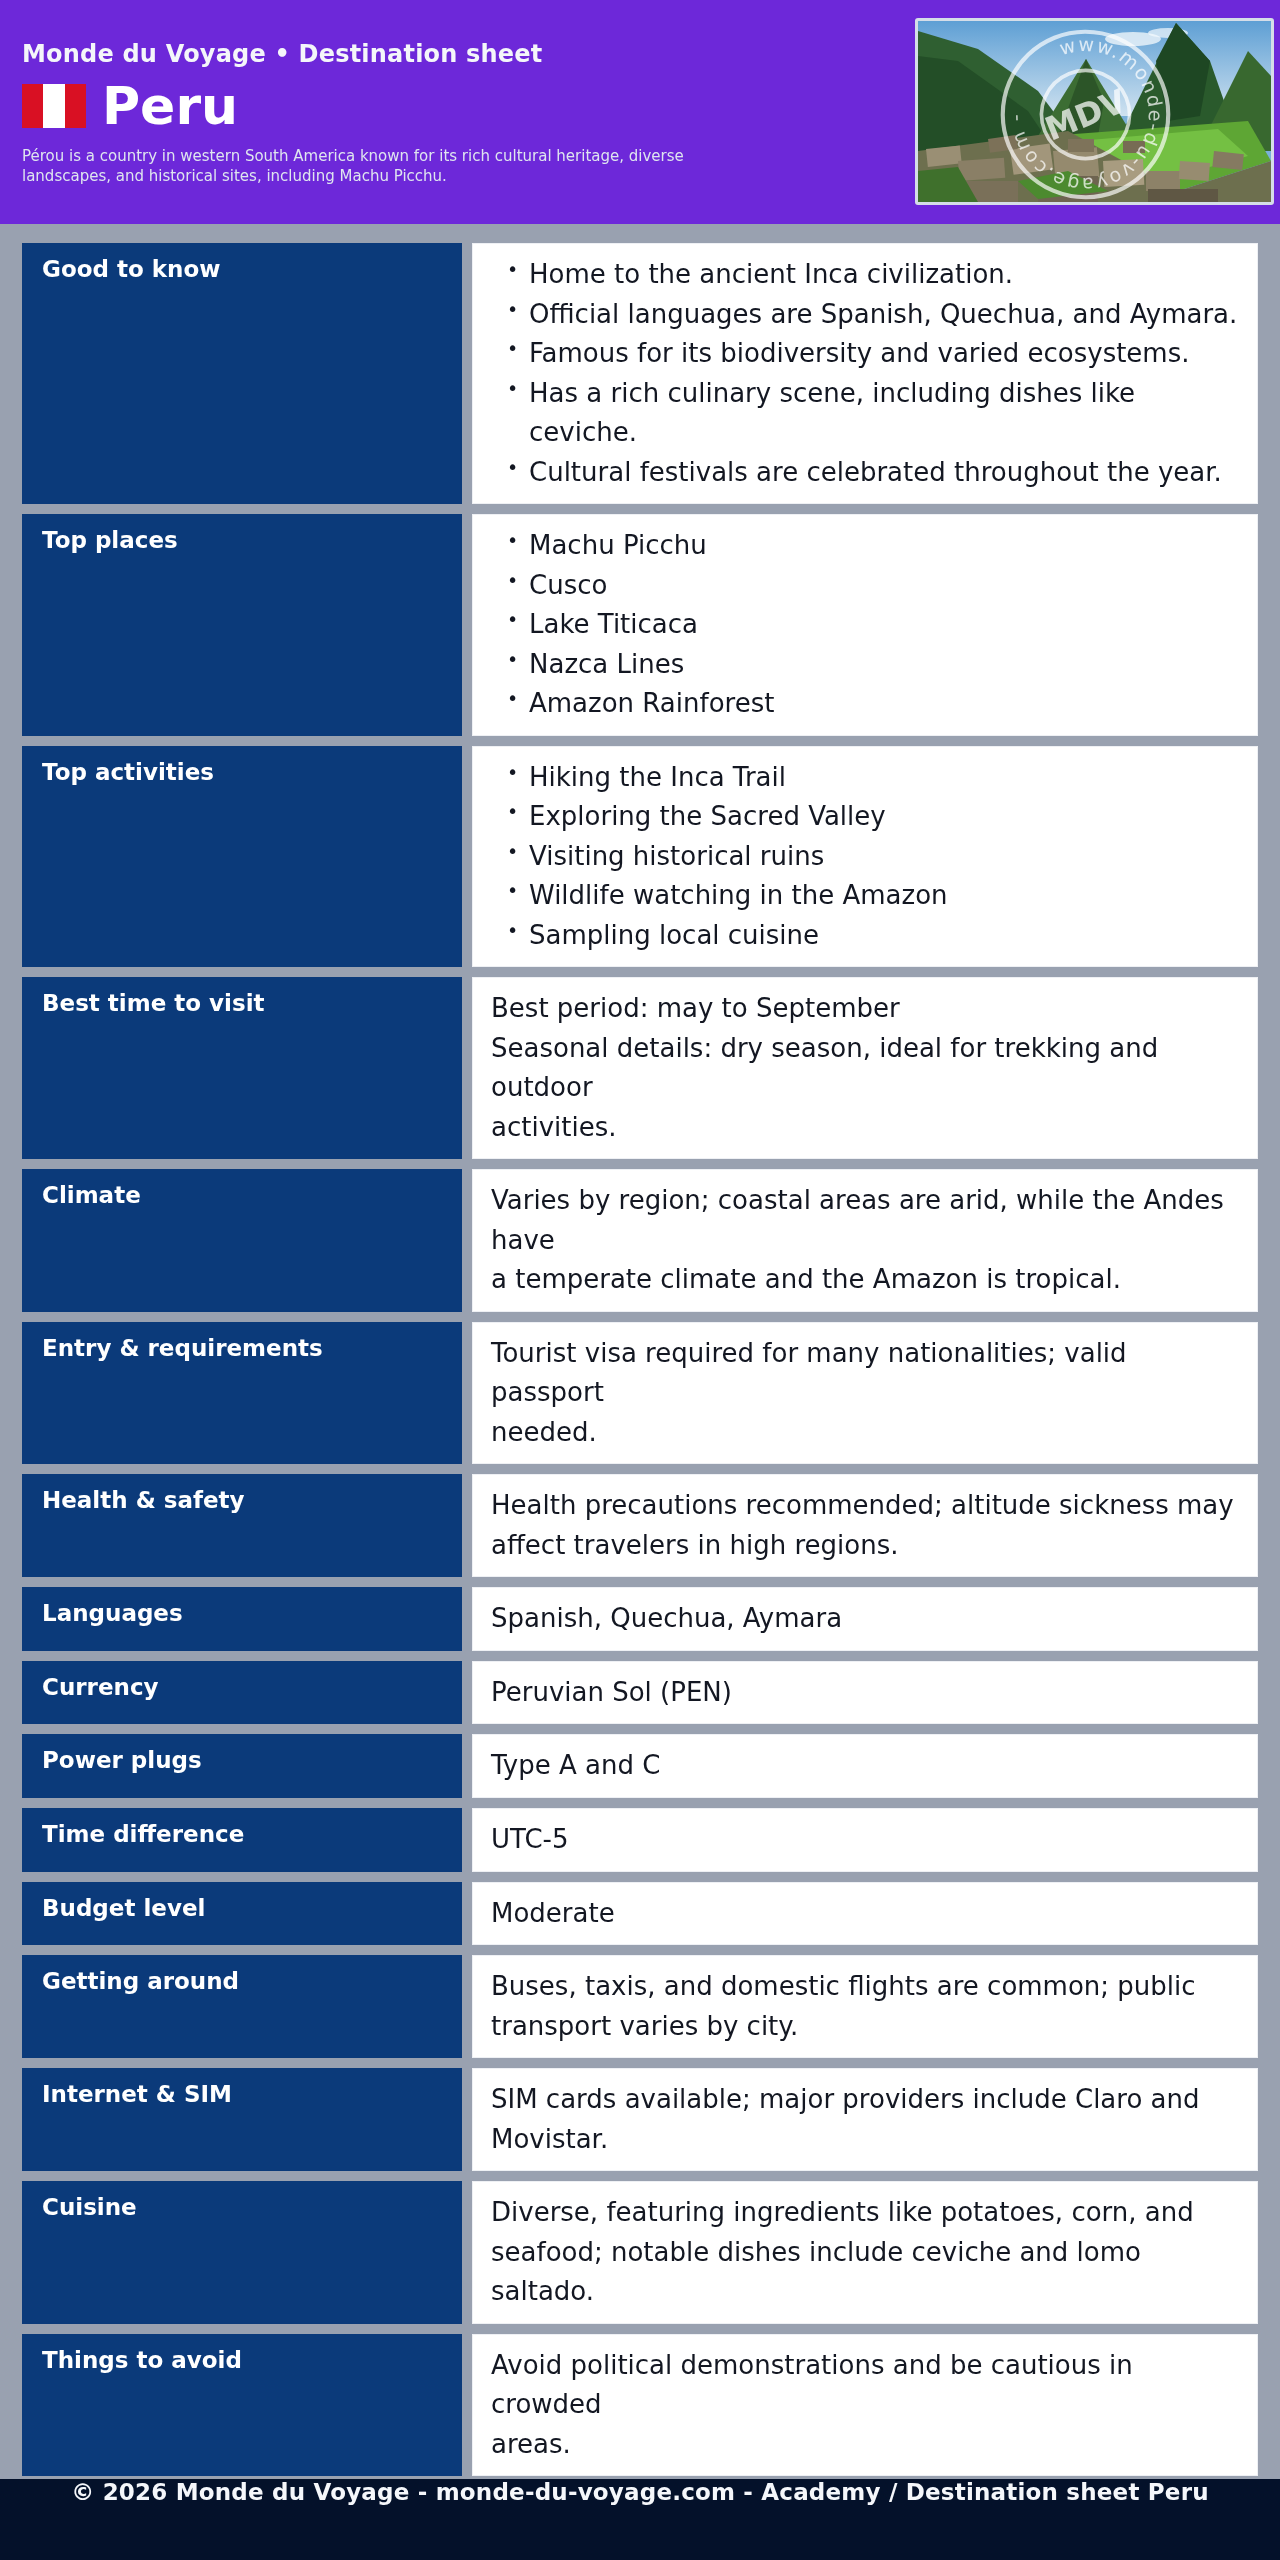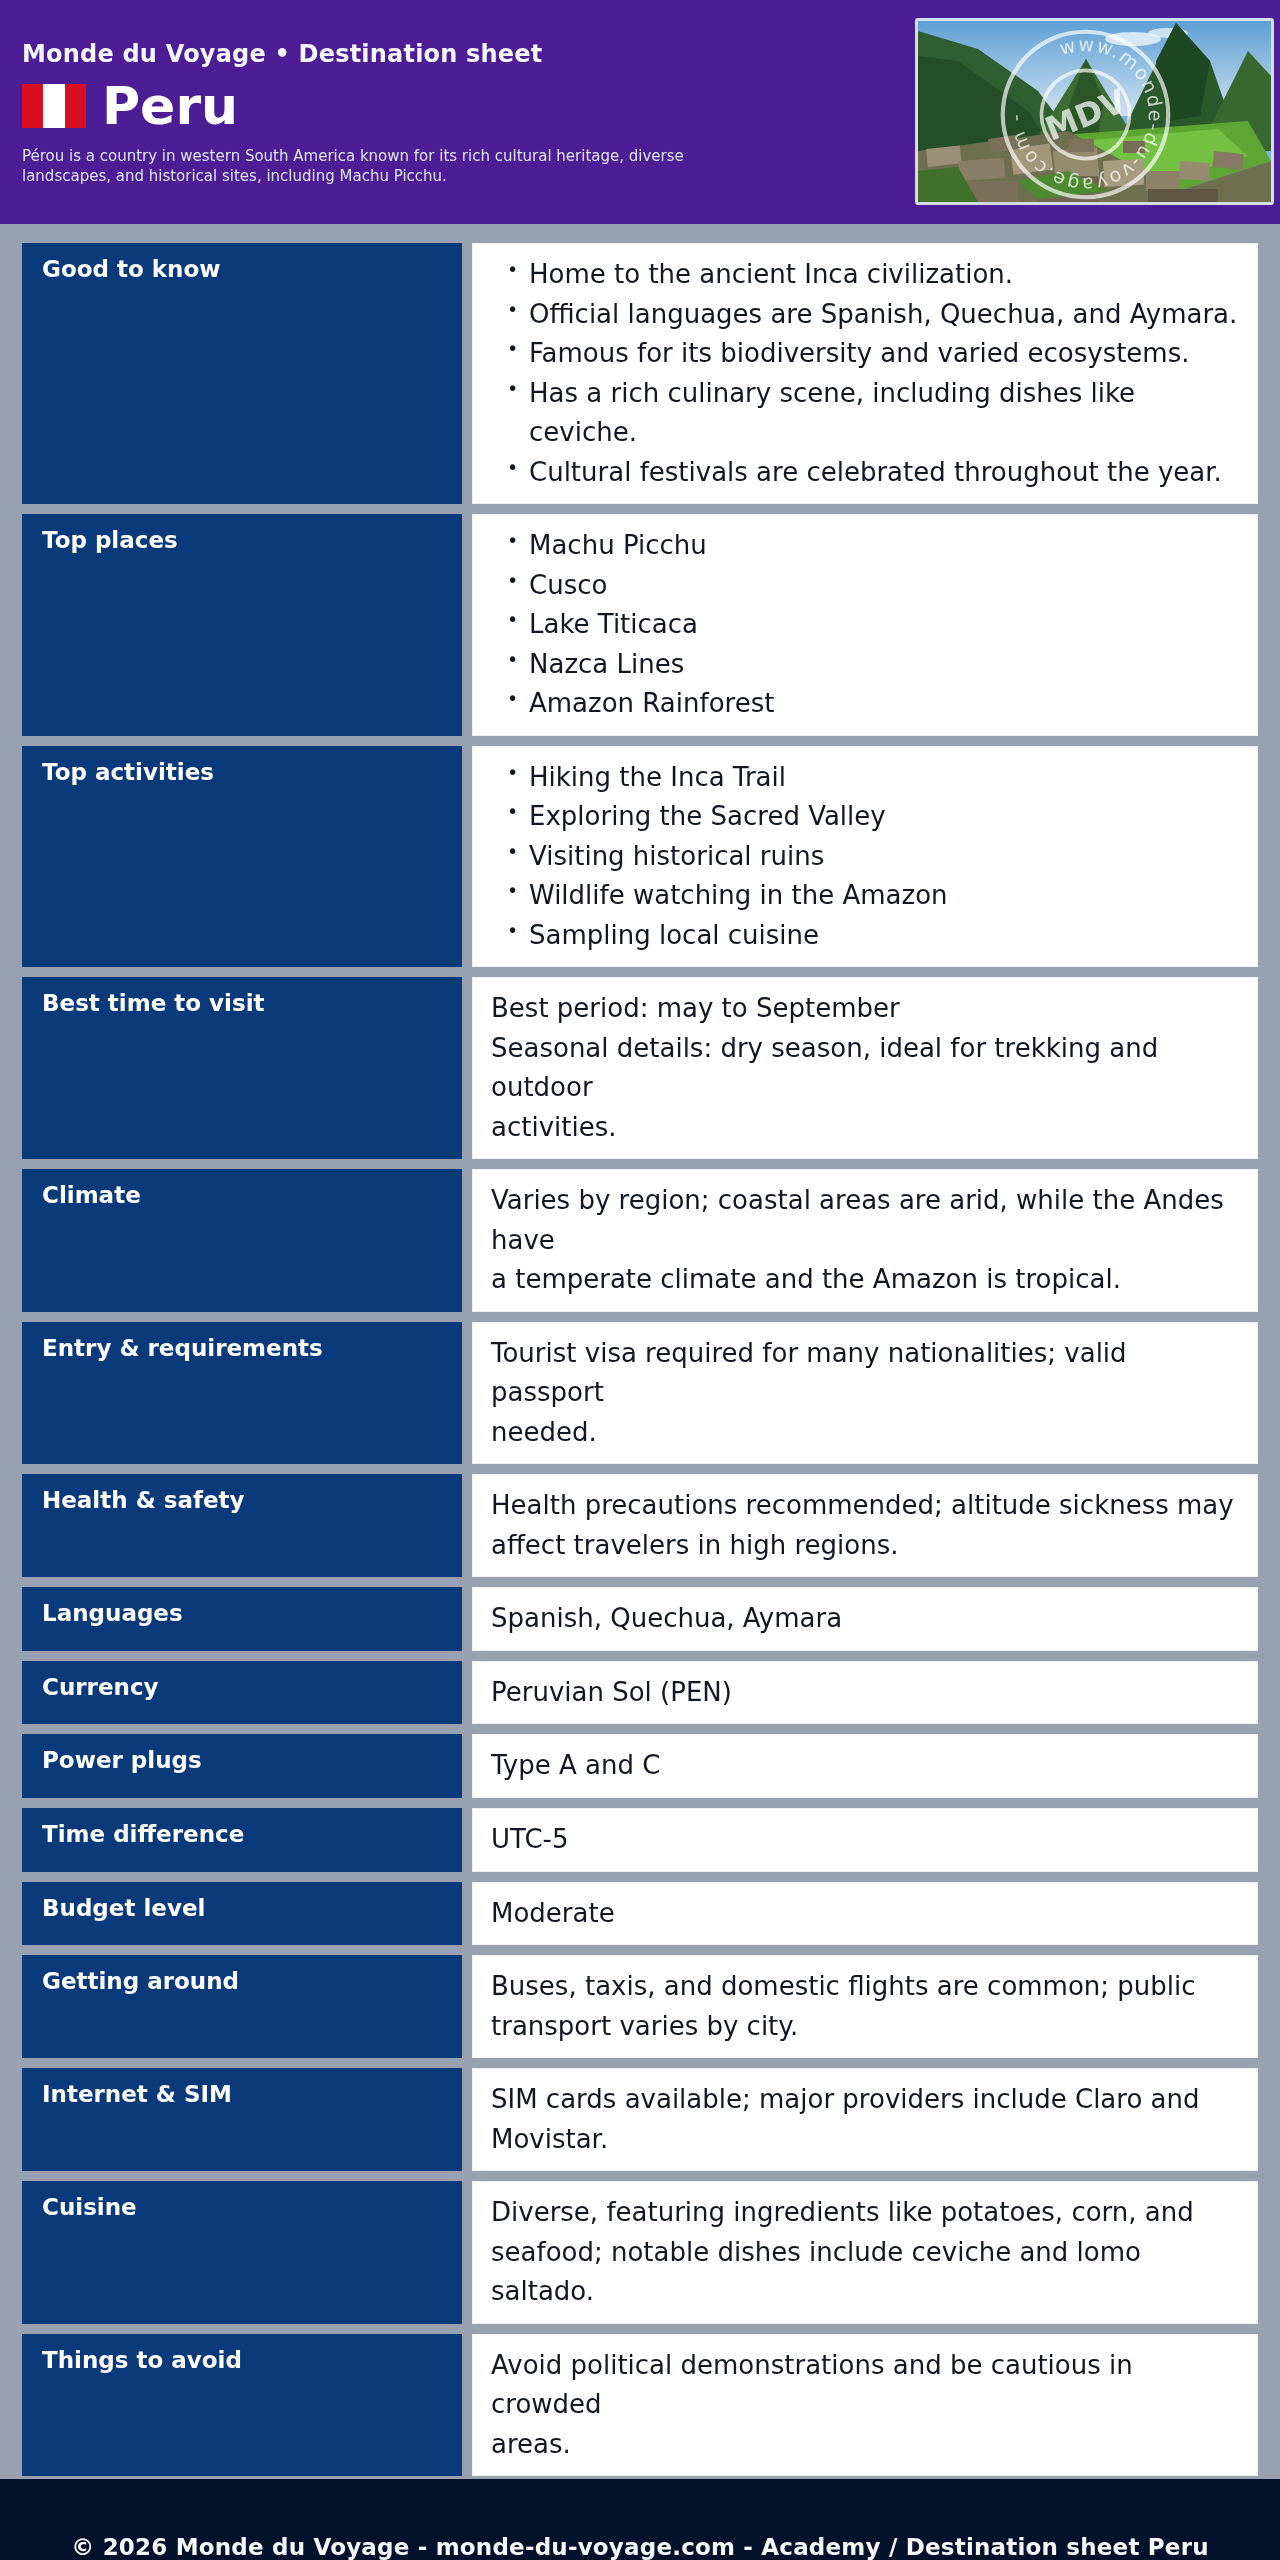--- a/index.html
+++ b/index.html
@@ -7,21 +7,21 @@
     width:1280px;height:2560px;
     background:#99a1b0;
     font-family:"DejaVu Sans","Liberation Sans",sans-serif;
     -webkit-font-smoothing:antialiased;
   }
   .page{position:relative;width:1280px;height:2560px;overflow:hidden;}
 
   
   .hero{
     position:relative;
-    background:#4c1d95;
+    background:#6d28d9;
     height:224px;
     box-sizing:border-box;
     padding:40px 22px 0 22px;
     color:#fff;
   }
   .suptitle{
     font-size:24px;font-weight:bold;color:#f4f6fa;letter-spacing:.2px;
   }
   .title-row{display:flex;align-items:center;margin-top:12px;}
   .flag{
@@ -65,21 +65,21 @@
   .cell-value li{position:relative;padding-left:26px;}
   .cell-value li::before{
     content:"•";position:absolute;left:4px;top:0;
     font-size:19px;color:#131722;
   }
 
   
   .footer{
     position:absolute;left:0;bottom:0;width:1280px;height:81px;
     background:#04112a;color:#f5f7fb;
-    display:flex;align-items:flex-end;justify-content:center;
+    display:flex;align-items:flex-start;justify-content:center;
     font-size:23px;font-weight:bold;letter-spacing:.2px;
   }
 </style>
 </head>
 <body>
 
 <div class="page">
 
   <div class="hero">
     <div class="suptitle">Monde du Voyage • Destination sheet</div>

